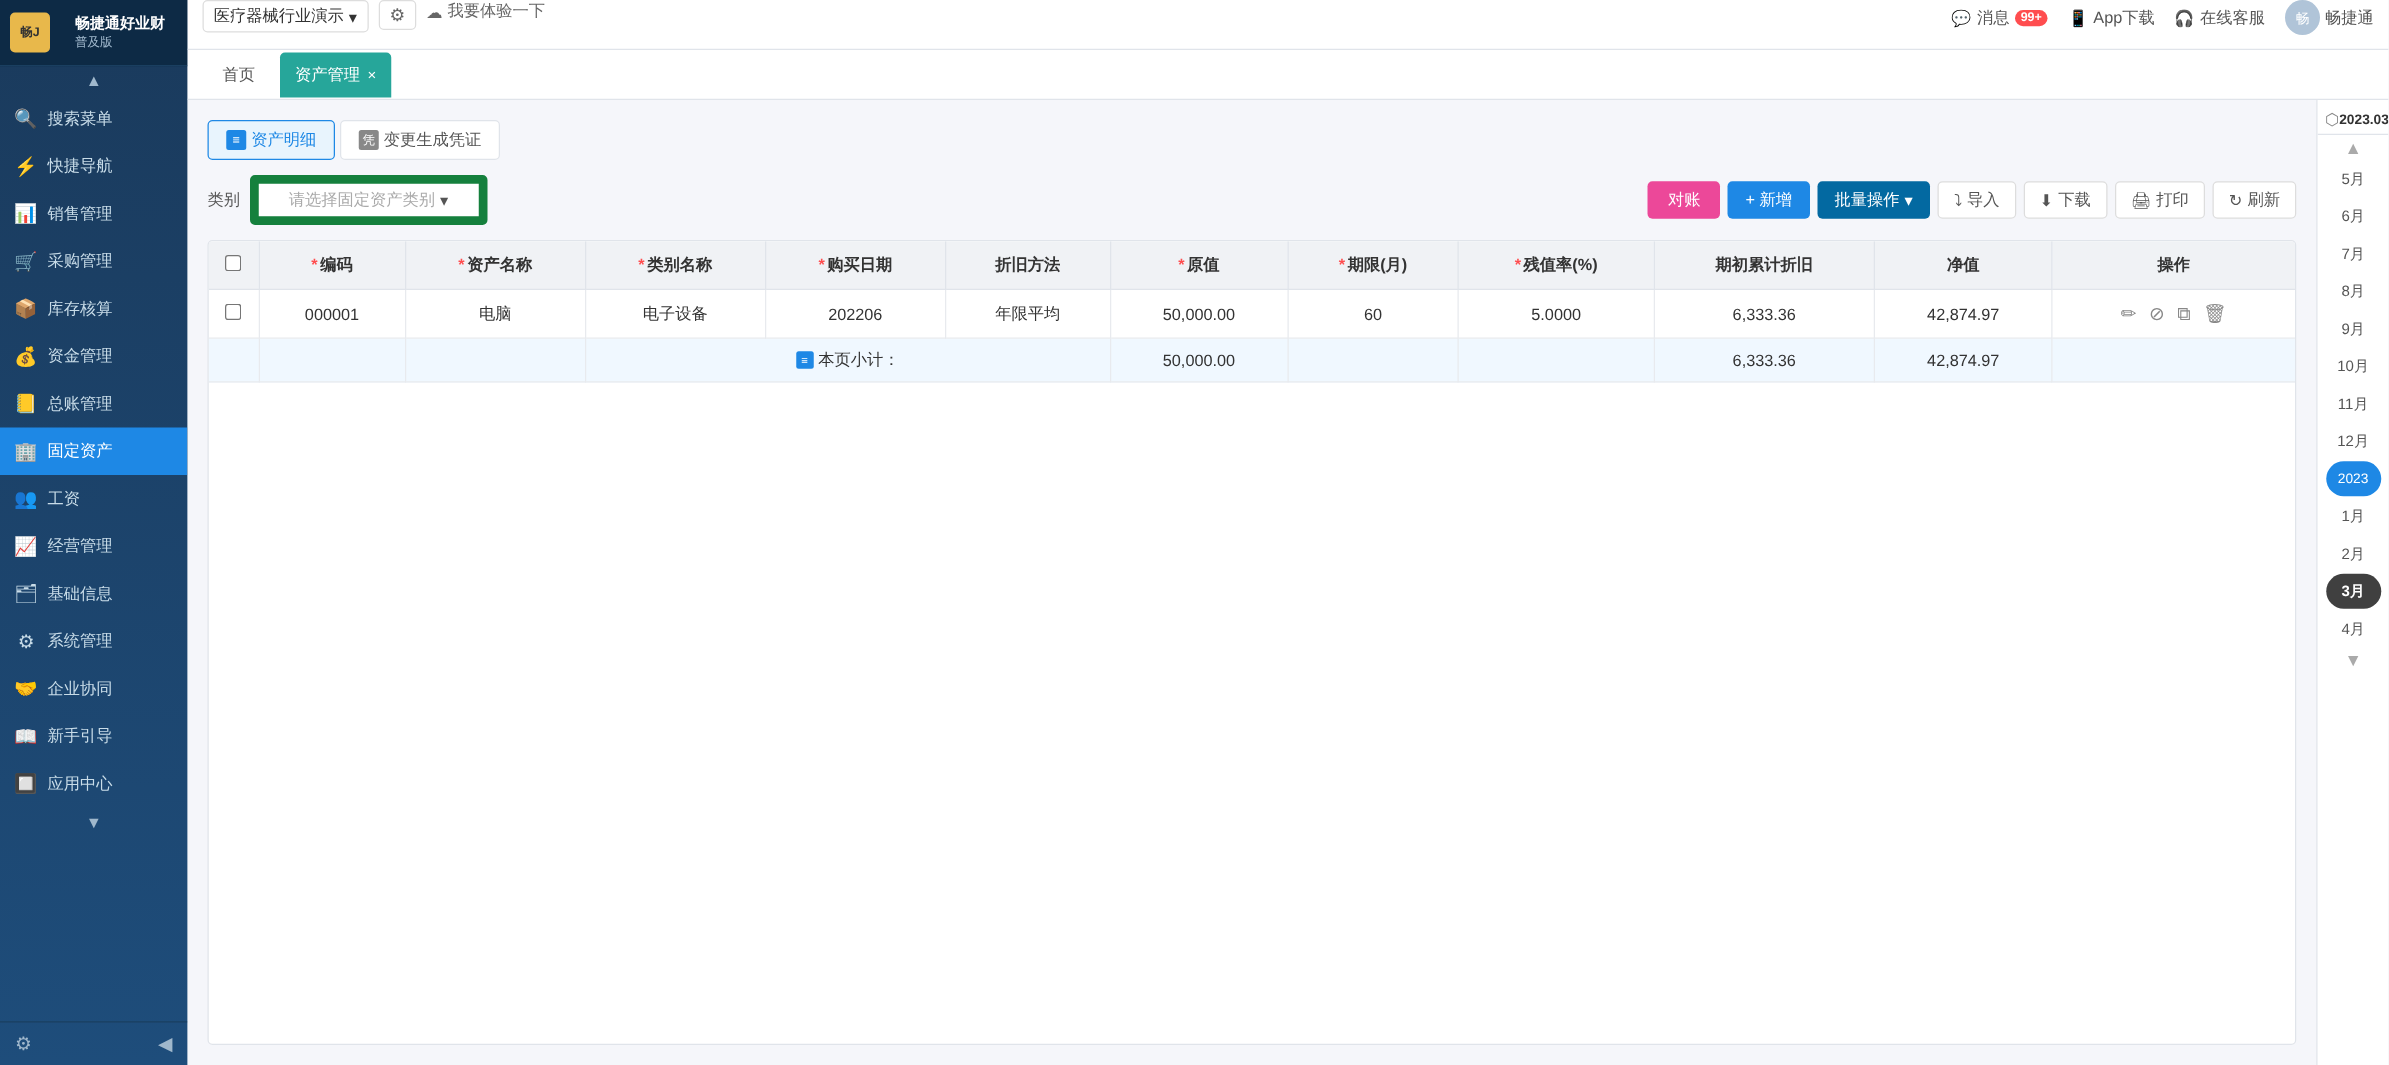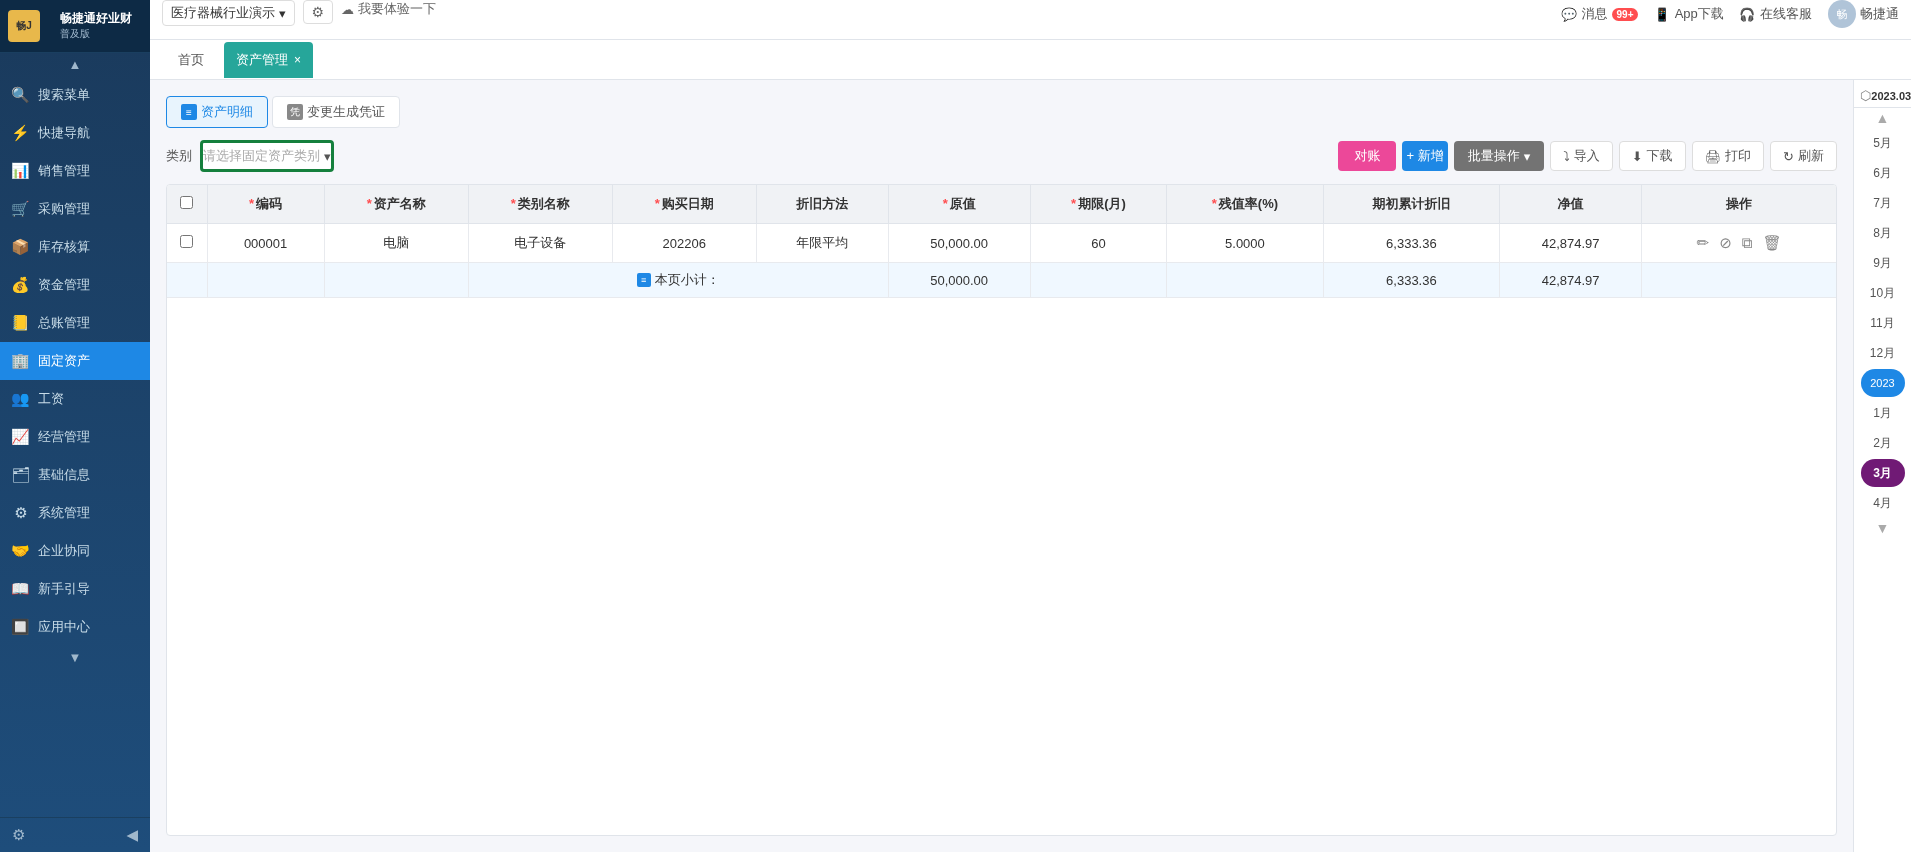--- a/index.html
+++ b/index.html
@@ -118,27 +118,27 @@
     .sub-tab-icon { width: 16px; height: 16px; background: #1e88e5; border-radius: 2px; display: flex; align-items: center; justify-content: center; font-size: 10px; color: #fff; }
 
     
     #toolbar {
       display: flex; align-items: center; gap: 8px; margin-bottom: 12px;
     }
     #filter-row { display: flex; align-items: center; gap: 8px; flex: 1; }
     .filter-label { font-size: 13px; color: #555; }
     .filter-select {
       display: flex; align-items: center; gap: 4px;
-      border: 3px solid #15803d; border-radius: 4px; padding: 4px 0;
+      border: 7px solid #15803d; border-radius: 4px; padding: 4px 24px;
       font-size: 13px; color: #555; cursor: pointer; background: #fff;
     }
     #toolbar-actions { display: flex; align-items: center; gap: 6px; margin-left: auto; }
     .btn-primary { background: #ec4899; color: #fff; border: none; border-radius: 4px; padding: 6px 16px; font-size: 13px; cursor: pointer; }
-    .btn-secondary { background: #1e88e5; color: #fff; border: none; border-radius: 4px; padding: 6px 4px; font-size: 13px; cursor: pointer; display: flex; align-items: center; gap: 4px; }
-    .btn-dropdown { background: #737373; color: #fff; border: none; border-radius: 4px; padding: 6px 14px; font-size: 13px; cursor: pointer; display: flex; align-items: center; gap: 4px; }
+    .btn-secondary { background: #1e88e5; color: #fff; border: none; border-radius: 4px; padding: 6px 14px; font-size: 13px; cursor: pointer; display: flex; align-items: center; gap: 4px; }
+    .btn-dropdown { background: #0369a1; color: #fff; border: none; border-radius: 4px; padding: 6px 14px; font-size: 13px; cursor: pointer; display: flex; align-items: center; gap: 4px; }
     .btn-outline { background: #fff; color: #555; border: 1px solid #ddd; border-radius: 4px; padding: 5px 12px; font-size: 13px; cursor: pointer; display: flex; align-items: center; gap: 4px; }
 
     
     #table-container { flex: 1; background: #fff; border: 1px solid #e0e4ea; border-radius: 4px; overflow: auto; }
     table { width: 100%; border-collapse: collapse; font-size: 13px; }
     thead tr { background: #f0f2f5; }
     th {
       padding: 10px 12px; text-align: center; font-weight: 600; color: #333;
       border-bottom: 1px solid #e0e4ea; border-right: 1px solid #e0e4ea;
       white-space: nowrap;
@@ -174,21 +174,21 @@
       padding: 4px 0;
       position: relative;
     }
     .date-scroll-btn { background: none; border: none; cursor: pointer; color: #aaa; font-size: 14px; padding: 2px; }
     .date-items { display: flex; flex-direction: column; align-items: center; width: 100%; }
     .date-month-item {
       width: 44px; height: 28px; display: flex; align-items: center; justify-content: center;
       font-size: 12px; color: #555; cursor: pointer; border-radius: 4px;
       margin: 1px 0;
     }
-    .date-month-item.current { background: #701a75; color: #fff; border-radius: 14px; font-weight: bold; }
+    .date-month-item.current { background: #404040; color: #fff; border-radius: 14px; font-weight: bold; }
     .date-month-item.year-label { background: #1e88e5; color: #fff; border-radius: 14px; font-size: 11px; }
   </style>
 </head>
 <body>
 
 <div id="sidebar">
   <div id="sidebar-header">
     <div id="sidebar-logo">
       <span>畅J</span>
     </div>

